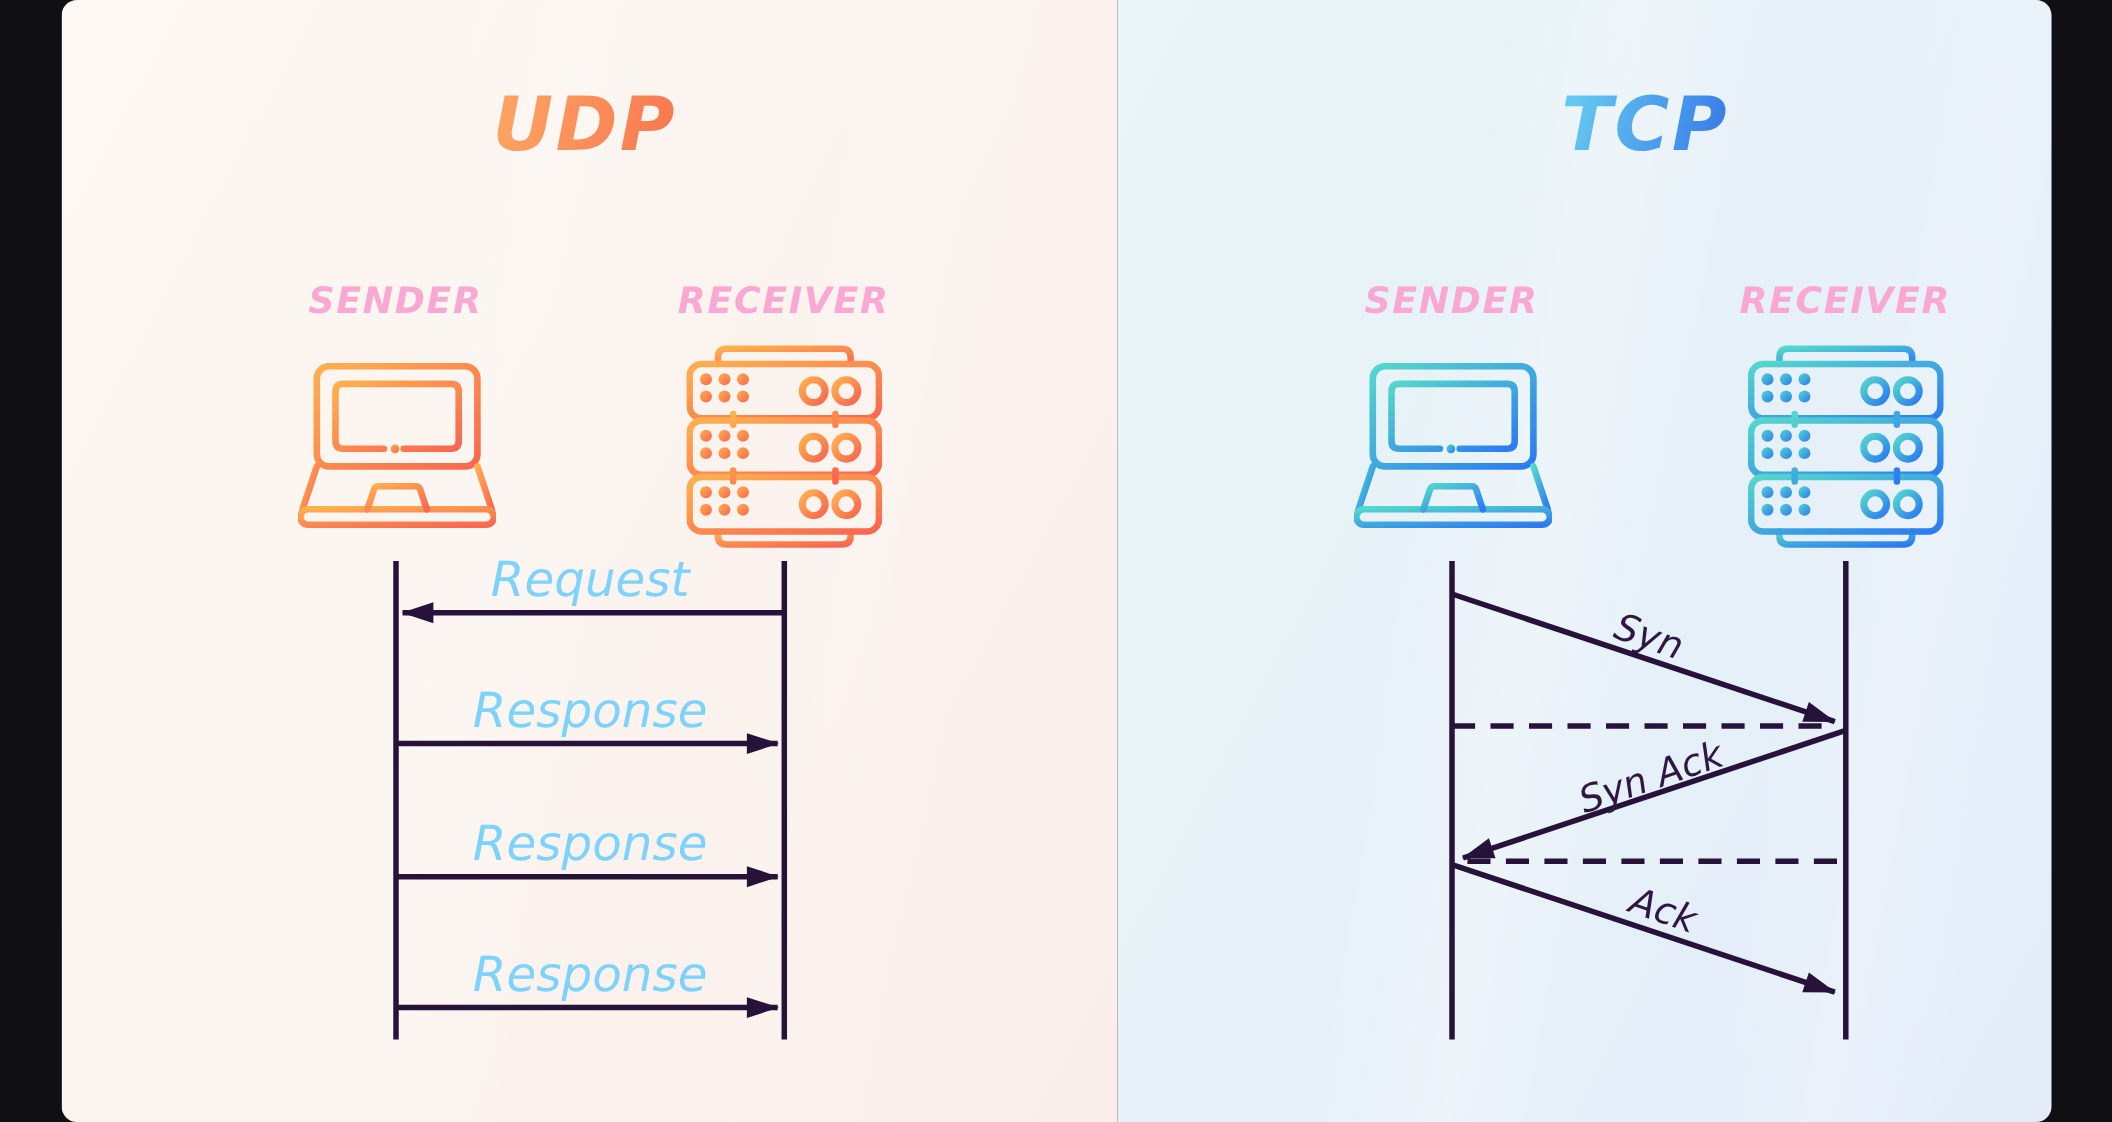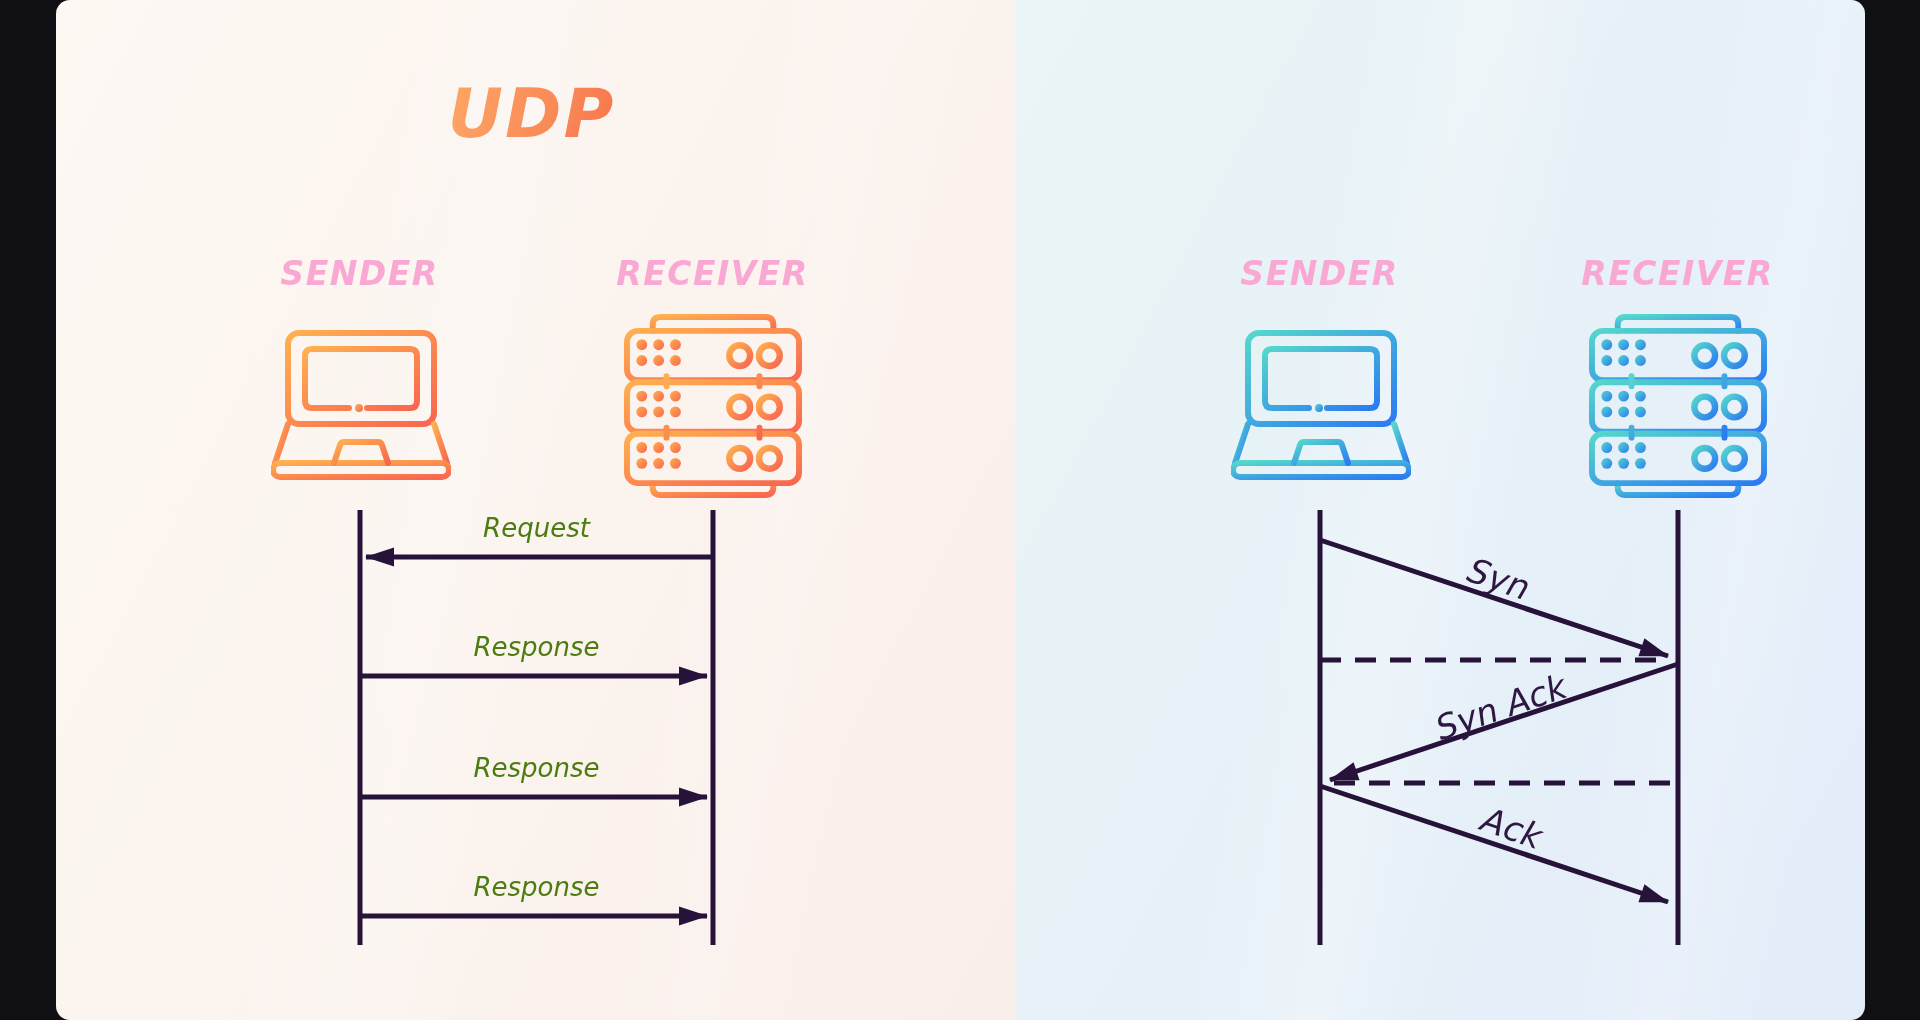--- a/index.html
+++ b/index.html
@@ -22,40 +22,41 @@
   }
   .title-udp{left:476px;background-image:linear-gradient(105deg,#fda263 10%,#f87b50 90%);}
   .title-tcp{left:1440px;background-image:linear-gradient(105deg,#64c7f1 10%,#3a80e8 90%);}
   .actor-label{
     position:absolute;top:254px;transform:translateX(-50%);
     font-size:33px;font-weight:800;letter-spacing:1.5px;color:#f9a8d4;white-space:nowrap;
   }
   .icon{position:absolute;}
   .msg-label{
     position:absolute;transform:translateX(-50%);
-    font-size:26px;font-weight:500;color:#4d7c0f;white-space:nowrap;line-height:46px;
+    font-size:44px;font-weight:500;color:#7dd3fc;white-space:nowrap;line-height:46px;
   }
   .msg-label-tilt{
     position:absolute;transform:translate(-50%,-50%) rotate(var(--r));
     font-size:34px;font-weight:500;color:#2e1740;white-space:nowrap;
   }
   svg{display:block;}
   .lines-layer{position:absolute;left:0;top:0;pointer-events:none;}
 </style>
 </head>
 <body>
 
 <div class="card">
 
   <div class="panel panel-udp"></div>
   <div class="panel panel-tcp"></div>
   <div class="streak streak-left"></div>
   <div class="streak streak-right"></div>
 
   <div class="proto-title title-udp">UDP</div>
+  <div class="proto-title title-tcp">TCP</div>
 
   <div class="actor-label" style="left:304px">SENDER</div>
   <div class="actor-label" style="left:657px">RECEIVER</div>
   <div class="actor-label" style="left:1264px">SENDER</div>
   <div class="actor-label" style="left:1622px">RECEIVER</div>
 
   <svg class="icon" style="left:215px;top:330px" width="180" height="150" viewBox="0 0 180 150">
     <defs>
       <linearGradient id="gOL" x1="0" y1="0" x2="1" y2="1">
         <stop offset="0" stop-color="#ffb04f"></stop>

